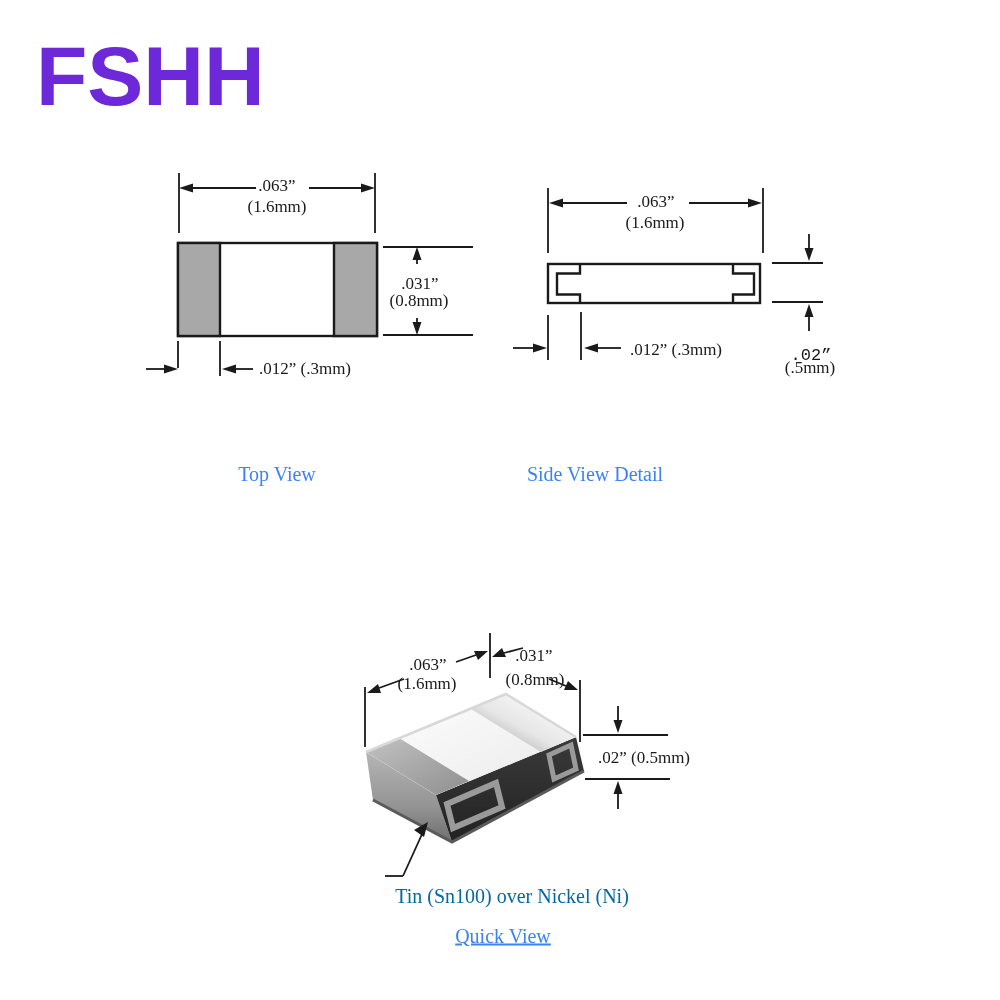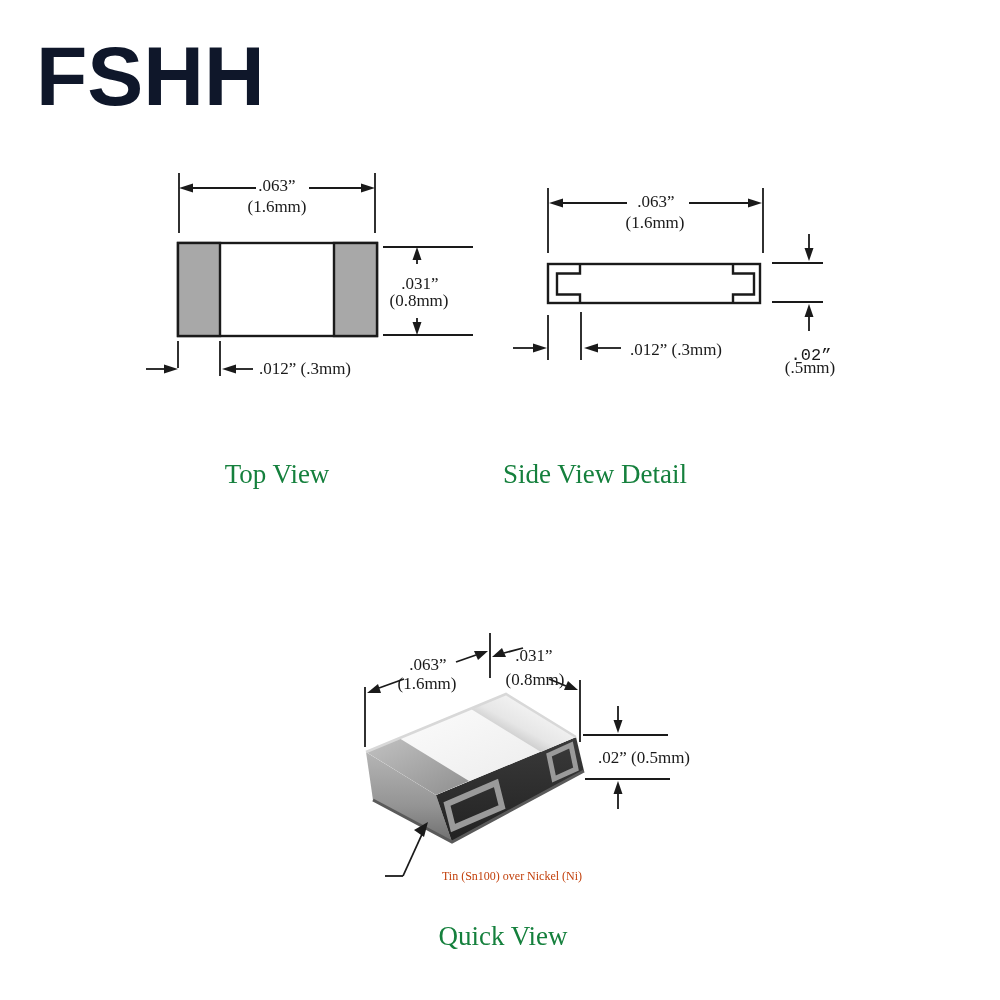--- a/index.html
+++ b/index.html
@@ -3,34 +3,34 @@
 <meta charset="utf-8">
 <style>
   html,body{margin:0;padding:0;}
   body{
     width:1000px;height:1000px;position:relative;background:#ffffff;
     font-family:"Liberation Serif", serif;color:#1a1a1a;overflow:hidden;
   }
   .logo{
     position:absolute;left:36px;top:34px;
     font-family:"Liberation Sans", sans-serif;
-    font-weight:bold;font-size:84px;line-height:1;color:#0f172a;
+    font-weight:bold;font-size:84px;line-height:1;color:#6d28d9;
     letter-spacing:0px;
   }
   .dimtext{
     position:absolute;transform:translate(-50%,-50%);
     font-size:17px;white-space:nowrap;color:#1a1a1a;
   }
   .viewlabel{
     position:absolute;transform:translate(-50%,-50%);
-    font-size:27px;white-space:nowrap;color:#15803d;
+    font-size:20px;white-space:nowrap;color:#3b82f6;
   }
   .note{
     position:absolute;transform:translate(-50%,-50%);
-    font-size:12px;white-space:nowrap;color:#c2410c;
+    font-size:20px;white-space:nowrap;color:#0369a1;margin-top:20px;
   }
   svg{position:absolute;left:0;top:0;}
   .ln{stroke:#1a1a1a;stroke-width:1.8;fill:none;}
   .thick{stroke:#1a1a1a;stroke-width:2.4;}
   .ah{fill:#1a1a1a;stroke:none;}
 </style>
 </head>
 <body>
 
 <svg width="1000" height="1000" viewBox="0 0 1000 1000">
@@ -202,13 +202,13 @@
 <div class="dimtext" style="left:811px;top:355px;font-family:Liberation Mono, monospace;">.02”</div>
 <div class="dimtext" style="left:810px;top:368px;">(.5mm)</div>
 <div class="viewlabel" style="left:595px;top:474px;text-align:right;">Side View Detail</div>
 
 <div class="dimtext" style="left:428px;top:665px;">.063”</div>
 <div class="dimtext" style="left:427px;top:684px;">(1.6mm)</div>
 <div class="dimtext" style="left:534px;top:656px;">.031”</div>
 <div class="dimtext" style="left:535px;top:680px;">(0.8mm)</div>
 <div class="dimtext" style="left:644px;top:758px;">.02”  (0.5mm)</div>
 <div class="note" style="left:512px;top:876px;">Tin (Sn100) over Nickel (Ni)</div>
-<div class="viewlabel" style="left:503px;top:936px;">Quick View</div>
+<div class="viewlabel" style="left:503px;top:936px;text-decoration:underline;">Quick View</div>
 
 </body></html>

